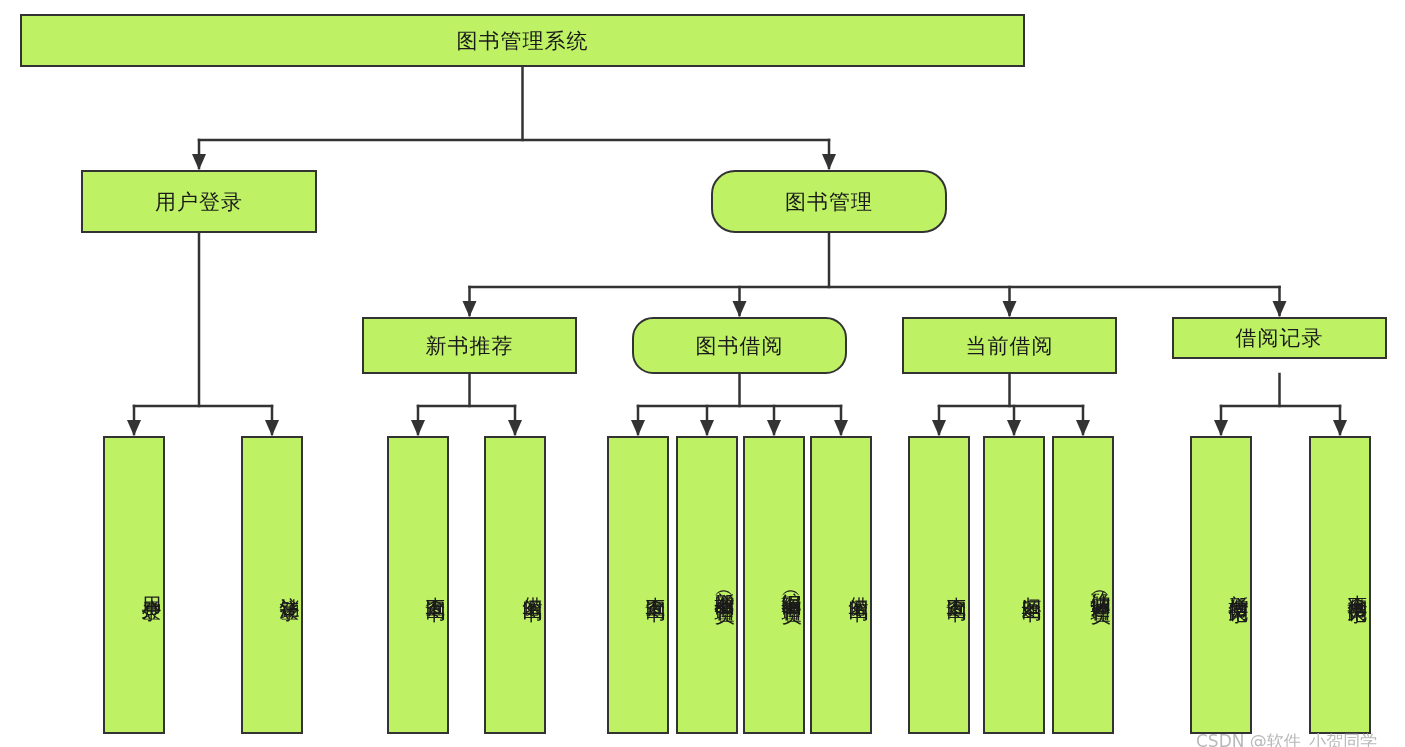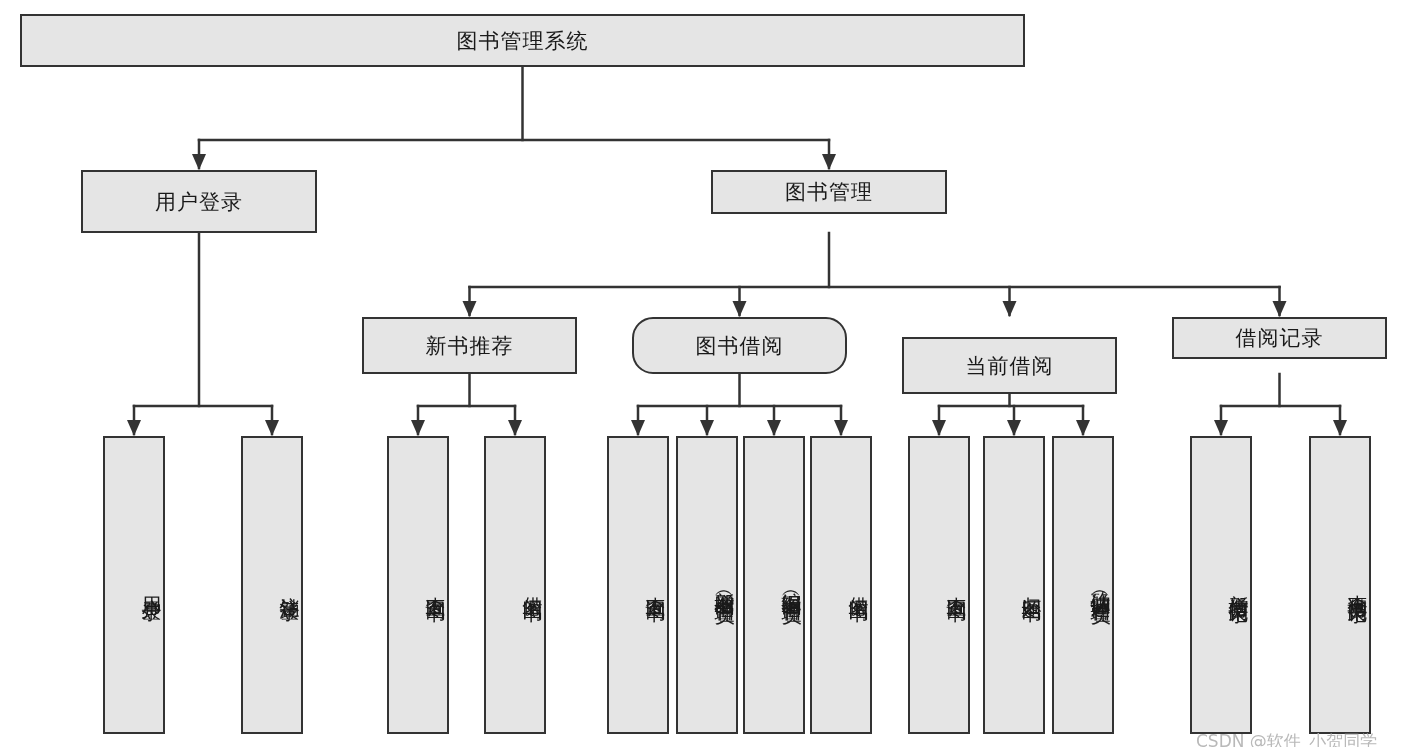--- a/index.html
+++ b/index.html
@@ -22,21 +22,21 @@
     position: absolute;
     left: 0;
     top: 0;
     width: 1405px;
     height: 747px;
     pointer-events: none;
   }
   .node {
     position: absolute;
     box-sizing: border-box;
-    background: #e5e5e5;
+    background: #bef264;
     border: 2px solid #333333;
     display: flex;
     align-items: center;
     justify-content: center;
     text-align: left;
     color: #1a1a1a;
     z-index: 2;
   }
   .node.horiz {
     font-size: 21px;
@@ -125,30 +125,30 @@
       <path d="M1340,406 L1340,434" fill="none" stroke="#333333" stroke-width="2.5" stroke-linecap="square"></path>
       <path d="M1333,420 L1347,420 L1340,436 Z" fill="#333333"></path>
     </svg>
   <div id="node-layer">
       <div class="node horiz" id="node-root" style="left: 20px; top: 14px; width: 1005px; height: 53px;">
         <span class="hlabel">图书管理系统</span>
       </div>
       <div class="node horiz" id="node-user-login" style="left: 81px; top: 170px; width: 236px; height: 63px;">
         <span class="hlabel">用户登录</span>
       </div>
-      <div class="node horiz" id="node-book-manage" style="left: 711px; top: 170px; width: 236px; height: 44px;">
+      <div class="node horiz" id="node-book-manage" style="left: 711px; top: 170px; width: 236px; height: 63px; border-radius: 24px;">
         <span class="hlabel">图书管理</span>
       </div>
       <div class="node horiz" id="node-new-book-rec" style="left: 362px; top: 317px; width: 215px; height: 57px; font-family: Liberation Serif, serif;">
         <span class="hlabel">新书推荐</span>
       </div>
       <div class="node horiz" id="node-book-borrow" style="left: 632px; top: 317px; width: 215px; height: 57px; border-radius: 21px;">
         <span class="hlabel">图书借阅</span>
       </div>
-      <div class="node horiz" id="node-current-borrow" style="left: 902px; top: 317px; width: 215px; height: 57px; margin-top: 20px;">
+      <div class="node horiz" id="node-current-borrow" style="left: 902px; top: 317px; width: 215px; height: 57px;">
         <span class="hlabel">当前借阅</span>
       </div>
       <div class="node horiz" id="node-borrow-record" style="left: 1172px; top: 317px; width: 215px; height: 42px;">
         <span class="hlabel">借阅记录</span>
       </div>
       <div class="node vert" id="node-leaf-user-login" style="left: 103px; top: 436px; width: 62px; height: 298px;">
         <span class="vlabel">用户登录</span>
       </div>
       <div class="node vert" id="node-leaf-user-logout" style="left: 241px; top: 436px; width: 62px; height: 298px;">
         <span class="vlabel">注销登录</span>

